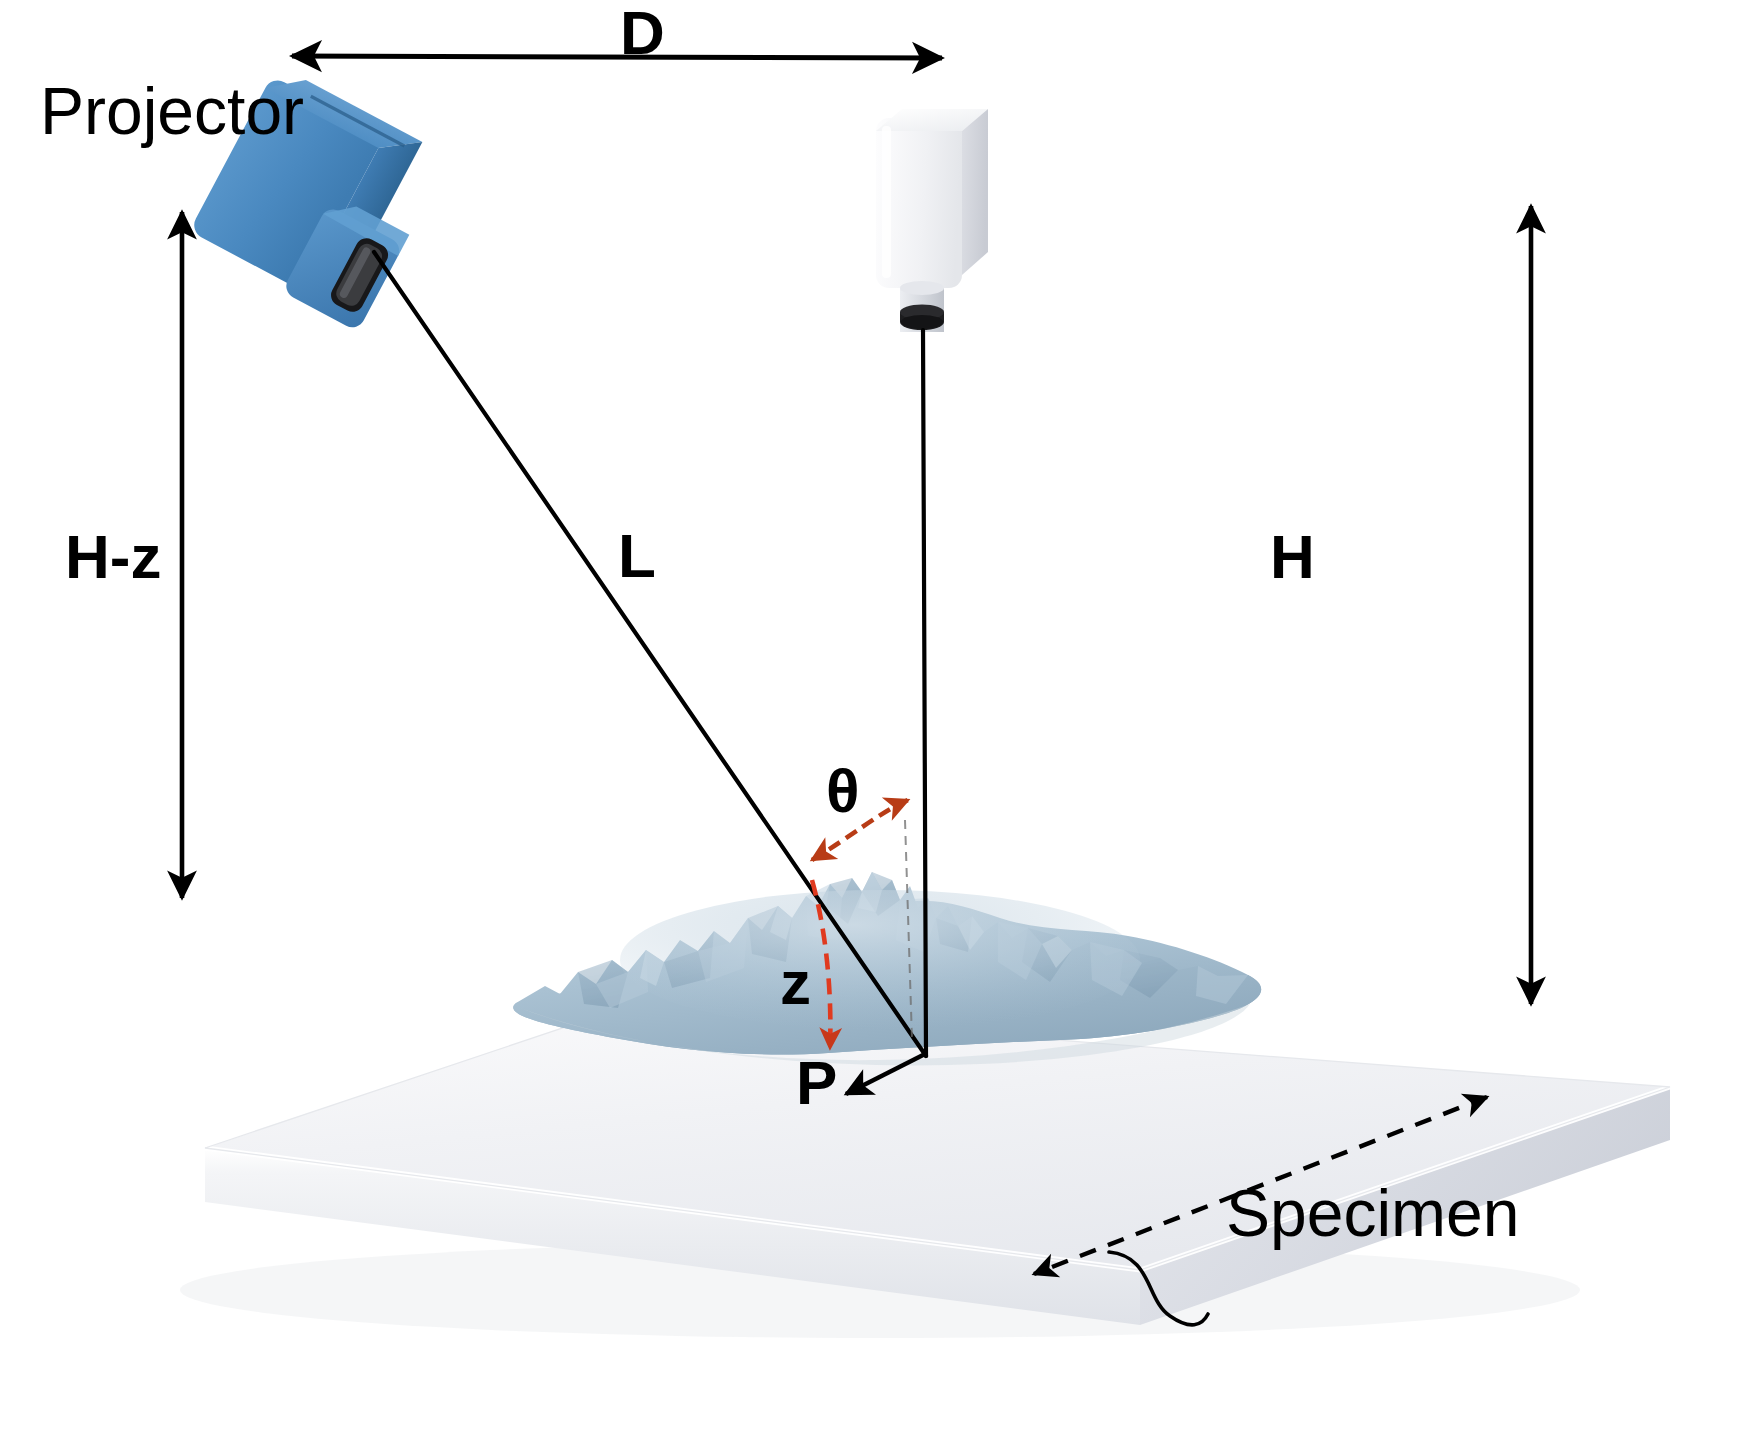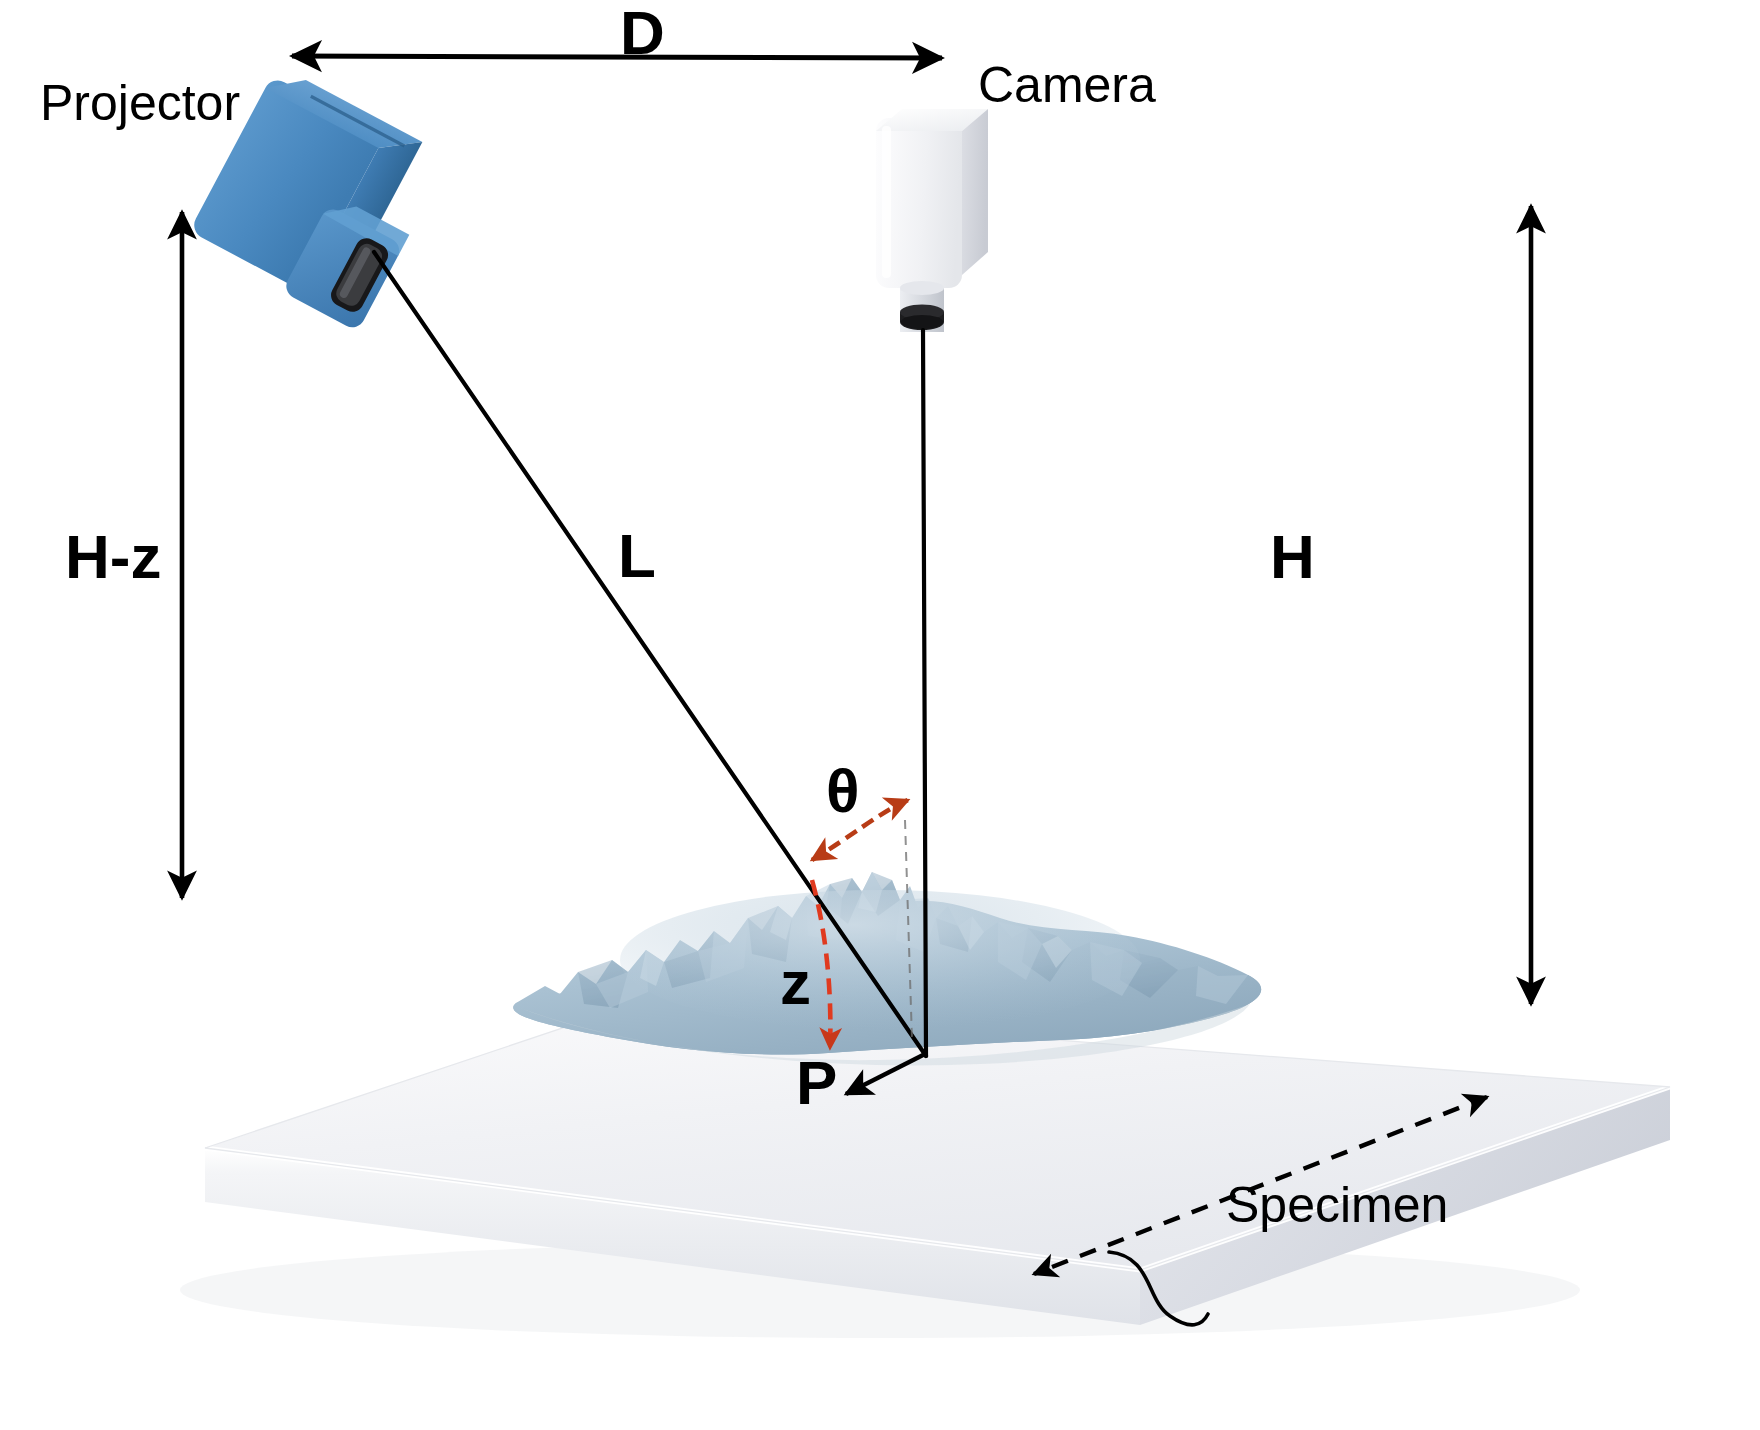--- a/index.html
+++ b/index.html
@@ -27,21 +27,21 @@
   }
   .lbl {
     position: absolute;
     color: #000000;
     font-family: "Liberation Sans", sans-serif;
     font-weight: 400;
     white-space: nowrap;
     line-height: 1;
     user-select: none;
   }
-  .lbl-big   { font-size: 50px; }
+  .lbl-big   { font-size: 66px; }
   .lbl-math  { font-size: 62px; font-weight: 700; }
   .lbl-greek { font-size: 62px; font-weight: 700; }
 </style>
 </head>
 <body>
 
 <div id="stage">
 
   <svg id="scene-svg" viewBox="0 0 1760 1430" xmlns="http://www.w3.org/2000/svg">
     <defs>
@@ -262,21 +262,20 @@
     <line x1="927" y1="1053" x2="846" y2="1094" stroke="#000000" stroke-width="4.4" marker-end="url(#mArrowBlackEnd)"></line>
 
     <line x1="1487" y1="1097" x2="1034" y2="1274" stroke="#000000" stroke-width="4.4" stroke-dasharray="17 13" marker-start="url(#mArrowDashEnd)" marker-end="url(#mArrowDashEnd)"></line>
 
     <path d="M 1109,1252 C 1152,1256 1146,1300 1170,1316 C 1190,1330 1202,1326 1208,1314" fill="none" stroke="#000000" stroke-width="3.6" stroke-linecap="round"></path>
 
   </svg>
 
   <div class="lbl lbl-big" style="left:40px; top:78px;">Projector</div>
 
-  <div class="lbl lbl-big" style="left:978px; top:60px;">Camera</div>
 
   <div class="lbl lbl-big" style="left:1226px; top:1180px;text-align:right;">Specimen</div>
 
   <div class="lbl lbl-math" style="left:620px; top:2px;">D</div>
 
   <div class="lbl lbl-math" style="left:1270px; top:526px;">H</div>
 
   <div class="lbl lbl-math" style="left:42px; top:526px;margin-left:23px;">H-z</div>
 
   <div class="lbl lbl-math" style="left:618px; top:525px;">L</div>

